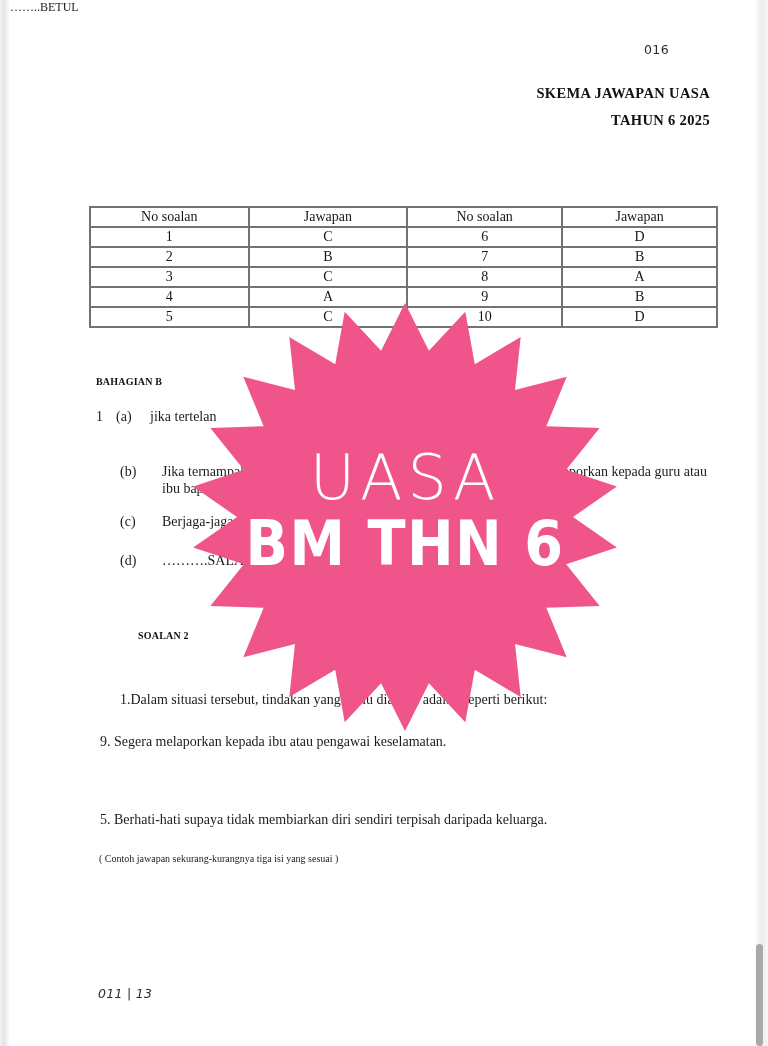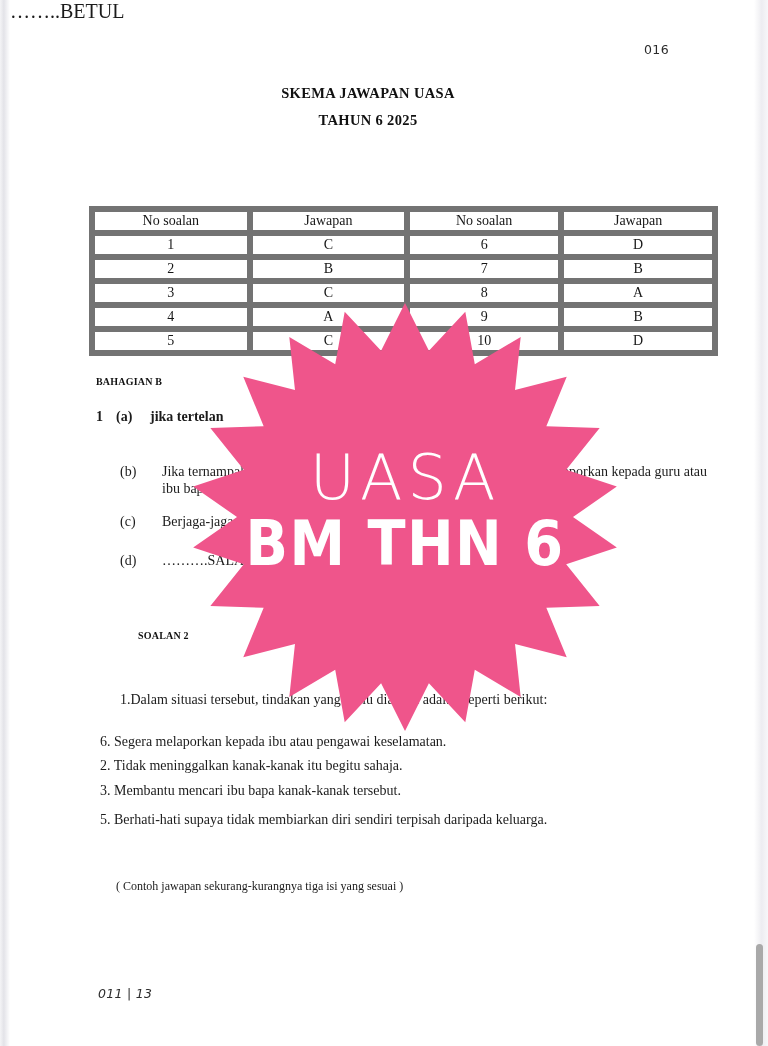--- a/index.html
+++ b/index.html
@@ -69,24 +69,24 @@
     left: 634px;
     top: 42px;
     font-family: "DejaVu Sans", "Liberation Sans", sans-serif;
     font-size: 12.5px;
     color: #2b2b2b;
     letter-spacing: 0.4px;
   }
 
   .titles {
     position: absolute;
-    left: 8px;
+    left: 0;
     top: 86px;
     width: 700px;
-    text-align: center;
+    text-align: right;
     font-family: Liberation Serif, serif;
   }
   .titles .line {
     font-weight: bold;
     font-size: 14.5px;
     letter-spacing: 0.35px;
     line-height: 1.0;
     margin-bottom: 12px;
     color: #111;
   }
@@ -94,21 +94,21 @@
   
   .answer-table {
     position: absolute;
     left: 79px;
     top: 206px;
     width: 629px;
     border-collapse: collapse;
     table-layout: fixed;
   }
   .answer-table td, .answer-table th {
-    border: 6px solid #737373;
+    border: 2px solid #737373;
     text-align: center;
     font-size: 14px;
     font-weight: normal;
     height: 20px;
     line-height: 18px;
     padding: 0;
     color: #161616;
   }
   .answer-table th { font-weight: normal; }
   .col-a { width: 25.3%; }
@@ -126,21 +126,21 @@
   }
   #bahagian-b { left: 86px; top: 376px; }
   #soalan-2  { left: 86px; top: 630px; margin-left: 42px; }
 
   .qline {
     position: absolute;
     font-size: 14px;
     line-height: 17px;
     color: #1b1b1b;
   }
-  #q1a { left: 86px; top: 408px; font-weight: bold; }
+  #q1a { left: 86px; top: 408px; }
   #q1a .num { display: inline-block; width: 20px; }
   #q1a .lab { display: inline-block; width: 34px; }
 
   .sub {
     position: absolute;
     font-size: 14px;
     line-height: 17px;
   }
   .sub .lab {
     position: absolute;
@@ -148,45 +148,44 @@
     top: 0;
     width: 32px;
   }
   .sub .txt {
     display: block;
     margin-left: 42px;
   }
   #q1b { left: 110px; top: 463px; width: 606px; }
   #q1c { left: 110px; top: 513px; width: 400px; }
   #q1d { left: 110px; top: 552px; width: 400px; }
-  #q1d2 { left: 152px; top: 588px; width: 400px; font-size: 20px; }
+  #q1d2 { left: 152px; top: 588px; width: 400px; font-size: 12px; }
 
   #s2-intro {
     position: absolute;
     left: 110px;
     top: 692px;
     font-size: 14px;
   }
   .step {
     position: absolute;
     left: 90px;
     font-size: 14px;
     line-height: 17px;
   }
   #step1 { top: 733px; }
   #step2 { top: 757px; }
   #step3 { top: 782px; }
   #step4 { top: 811px; }
 
   #note {
     position: absolute;
-    left: 106px;
+    left: 89px;
     top: 853px;
-    font-size: 12px;
-    margin-top: 26px;
+    font-size: 10px;
   }
 
   .footer {
     position: absolute;
     left: 88px;
     top: 986px;
     font-family: "DejaVu Sans", "Liberation Sans", sans-serif;
     font-size: 12.5px;
     color: #2d2d2d;
     letter-spacing: 0.3px;
@@ -298,23 +297,21 @@
       <span class="lab">(d)</span>
       <span class="txt">……….SALAH</span>
     </div>
 
     <div id="q1d2">……..BETUL</div>
 
     <div class="sec-heading" id="soalan-2">SOALAN 2</div>
 
     <div id="s2-intro">1.Dalam situasi tersebut, tindakan yang perlu diambil adalah seperti berikut:</div>
 
-    <div class="step" id="step1">6. Segera melaporkan kepada ibu atau pengawai keselamatan.</div>
-    <div class="step" id="step2">2. Tidak meninggalkan kanak-kanak itu begitu sahaja.</div>
-    <div class="step" id="step3">3. Membantu mencari ibu bapa kanak-kanak tersebut.</div>
+    <div class="step" id="step1">9. Segera melaporkan kepada ibu atau pengawai keselamatan.</div>
     <div class="step" id="step4">5. Berhati-hati supaya tidak membiarkan diri sendiri terpisah daripada keluarga.</div>
 
     <div id="note">( Contoh jawapan  sekurang-kurangnya tiga isi yang sesuai )</div>
 
     <div class="footer">011 | 13</div>
 
     <div id="watermark">
       <svg viewBox="0 0 428 428" xmlns="http://www.w3.org/2000/svg" aria-hidden="true">
         <polygon id="wm-star" points="214.00,0.00 237.91,47.71 274.29,8.67 283.79,61.18 329.70,33.97 324.02,87.03 375.73,73.86 355.33,123.17 408.66,125.10 375.19,166.67 425.82,183.54 382.00,214.00 425.82,244.46 375.19,261.33 408.66,302.90 355.33,304.83 375.73,354.14 324.02,340.97 329.70,394.03 283.79,366.82 274.29,419.33 237.91,380.29 214.00,428.00 190.09,380.29 153.71,419.33 144.21,366.82 98.30,394.03 103.98,340.97 52.27,354.14 72.67,304.83 19.34,302.90 52.81,261.33 2.18,244.46 46.00,214.00 2.18,183.54 52.81,166.67 19.34,125.10 72.67,123.17 52.27,73.86 103.98,87.03 98.30,33.97 144.21,61.18 153.71,8.67 190.09,47.71" fill="#EF558B"></polygon>
         <text class="wm-top" id="wm-line1" x="214" y="196" text-anchor="middle" fill="#FFFFFF">UASA</text>

